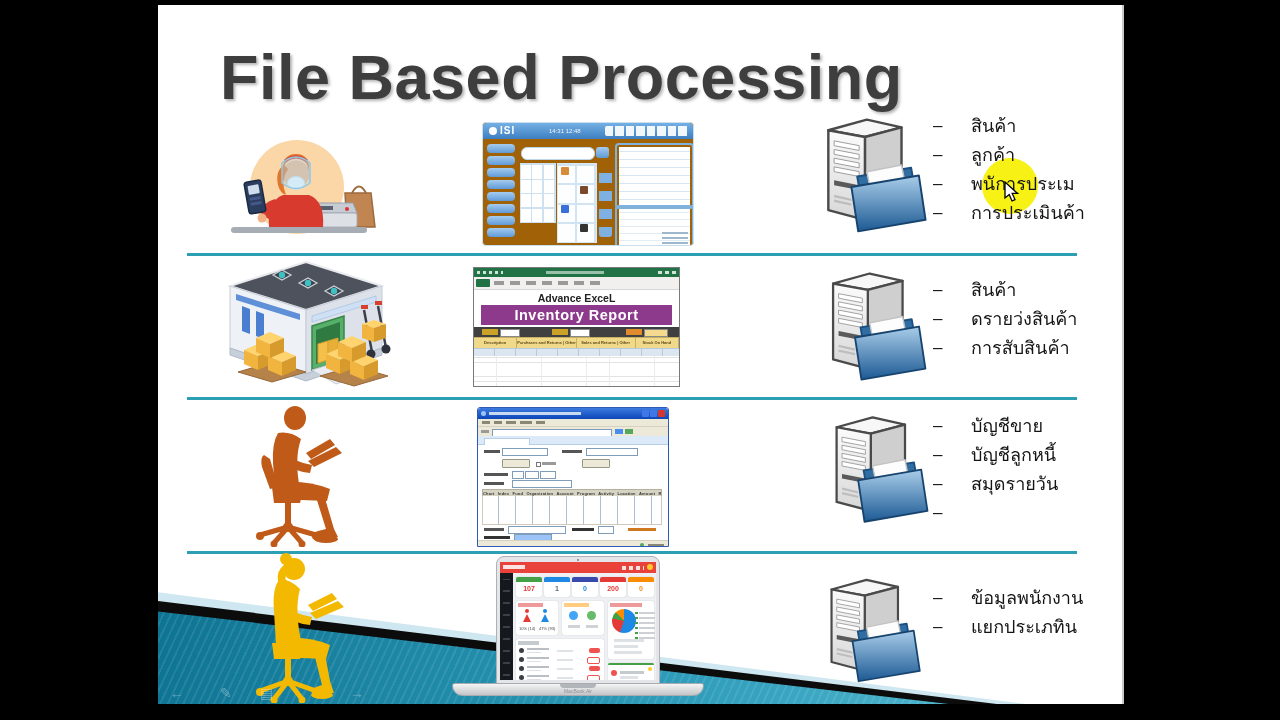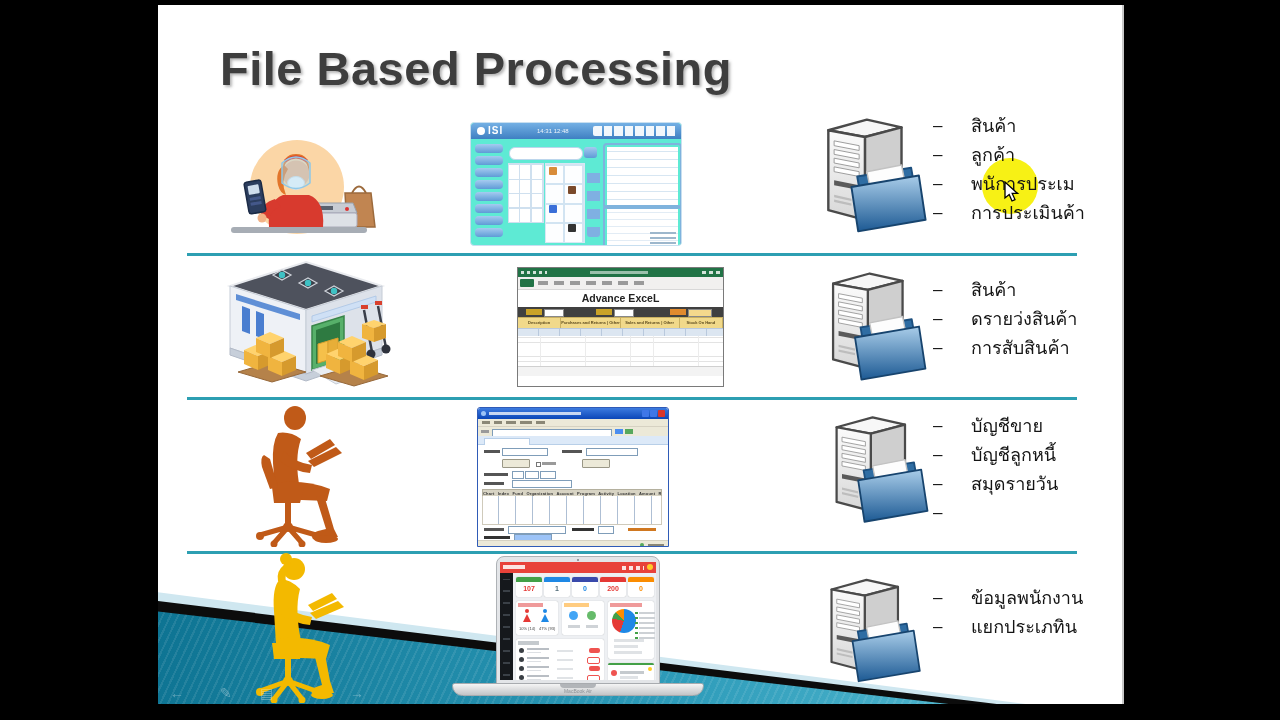--- a/index.html
+++ b/index.html
@@ -2,21 +2,21 @@
 <html><head>
 <meta charset="utf-8">
 <style>
   html,body{margin:0;padding:0;background:#000;}
   body{font-family:"Liberation Sans", sans-serif;}
   .stage{position:relative;width:1280px;height:720px;background:#000;overflow:hidden;}
   .slide{position:absolute;left:158px;top:5px;width:964px;height:699px;background:#fff;border-right:2px solid #c9c9c9;overflow:hidden;}
   .abs{position:absolute;}
 
   
-  .title{position:absolute;left:62px;top:36px;font-size:47px;font-weight:bold;color:#3e3e3e;
+  .title{position:absolute;left:62px;top:36px;font-size:63px;font-weight:bold;color:#3e3e3e;
          letter-spacing:.5px;text-shadow:2px 2px 3px rgba(90,90,90,.45);white-space:nowrap;}
 
   
   .hr{position:absolute;left:29px;width:890px;height:3px;background:#2d9fb2;}
 
   
   .blist{position:absolute;left:775px;width:205px;z-index:2;}
   .bl{display:flex;height:29px;align-items:center;}
   .bl .dash{width:38px;font-size:17px;color:#111;}
   .bl .bt{font-size:18px;color:#141414;white-space:nowrap;}
@@ -30,21 +30,21 @@
   .deco-light{background:#cfe7f0;clip-path:polygon(0 24%,90% 100%,0 100%);}
   .deco-black{background:#0c0c0c;clip-path:polygon(0 30%,87% 100%,0 100%);}
   .deco-teal{background-image:
       repeating-linear-gradient(115deg, rgba(255,255,255,.09) 0 2px, rgba(0,0,0,0) 2px 7px),
       linear-gradient(100deg,#0d7392 0%,#2e9cba 55%,#5ec1d6 100%);
       clip-path:polygon(0 37%,82% 100%,0 100%);}
 
   .ptool{position:absolute;top:680px;z-index:7;opacity:.38;color:#eaf2f5;font-size:14px;}
 
   
-  .pos{position:absolute;left:312px;top:117px;width:210px;height:122px;background:#5eead4;border:1px solid #c8dff0;border-radius:4px;overflow:hidden;}
+  .pos{position:absolute;left:324px;top:117px;width:210px;height:122px;background:#a16207;border:1px solid #c8dff0;border-radius:4px;overflow:hidden;}
   .pos-head{position:absolute;left:0;top:0;right:0;height:16px;background:linear-gradient(#74b0e4,#3e7fc2);border-radius:4px 4px 0 0;}
   .pos-dot{position:absolute;left:6px;top:4px;width:8px;height:8px;border-radius:50%;background:#fff;}
   .pos-brand{position:absolute;left:17px;top:2px;color:#fff;font-weight:bold;font-size:10px;letter-spacing:1px;}
   .pos-clock{position:absolute;left:66px;top:5px;color:rgba(255,255,255,.9);font-size:6px;}
   .pos-tools{position:absolute;right:4px;top:3px;width:84px;height:10px;border-radius:2px;
      background:repeating-linear-gradient(90deg,rgba(255,255,255,.92) 0 8.5px,rgba(0,0,0,0) 8.5px 10.5px);}
   .pbtn{width:28px;height:9px;border-radius:4px;background:linear-gradient(#a5cbf0,#5f9bd6);margin:0 0 3px 0;}
   .pos-side{position:absolute;left:4px;top:21px;}
   .pos-search{position:absolute;left:38px;top:24px;width:72px;height:11px;background:#fff;border:1px solid #bcd6ec;border-radius:6px;}
   .pos-searchbtn{position:absolute;left:113px;top:24px;width:13px;height:11px;border-radius:3px;background:linear-gradient(#a5cbf0,#5f9bd6);}
@@ -58,21 +58,21 @@
   .pos-mini{position:absolute;left:116px;top:44px;width:13px;height:70px;
      background:repeating-linear-gradient(0deg,#7fb0e2 0 10px,rgba(0,0,0,0) 10px 18px);border-radius:3px;}
   .pos-receipt{position:absolute;left:132px;top:20px;width:71px;height:58px;background:#fff;border:2px solid #7fb3dd;border-radius:4px;
      background-image:repeating-linear-gradient(0deg,rgba(0,0,0,0) 0 7px,#d7e6f2 7px 8px);background-clip:content-box;padding:2px;}
   .pos-trans{position:absolute;left:132px;top:82px;width:71px;height:36px;background:#fff;border:2px solid #7fb3dd;border-radius:4px;
      background-image:repeating-linear-gradient(0deg,rgba(0,0,0,0) 0 6px,#e2ecf5 6px 7px);background-clip:content-box;padding:2px;}
   .pos-tot{position:absolute;right:4px;bottom:3px;width:26px;height:14px;
      background:repeating-linear-gradient(0deg,#9db7cc 0 2px,rgba(0,0,0,0) 2px 5px);}
 
   
-  .xl{position:absolute;left:315px;top:262px;width:205px;height:118px;background:#fff;border:1px solid #7a7a7a;overflow:hidden;margin-left:44px;}
+  .xl{position:absolute;left:315px;top:262px;width:205px;height:118px;background:#fff;border:1px solid #7a7a7a;overflow:hidden;}
   .xl-title{height:9px;background:#217346;position:relative;}
   .xl-title .tdots{position:absolute;left:3px;top:3px;width:26px;height:3px;
      background:repeating-linear-gradient(90deg,rgba(255,255,255,.8) 0 3px,rgba(0,0,0,0) 3px 6px);}
   .xl-title .tbar{position:absolute;left:72px;top:3px;width:58px;height:3px;background:rgba(255,255,255,.55);}
   .xl-title .tctl{position:absolute;right:3px;top:3px;width:18px;height:3px;
      background:repeating-linear-gradient(90deg,rgba(255,255,255,.8) 0 4px,rgba(0,0,0,0) 4px 7px);}
   .xl-ribbon{height:12px;background:#f1f0ef;border-bottom:1px solid #d8d8d8;position:relative;}
   .xl-file{position:absolute;left:2px;top:2px;width:14px;height:8px;background:#217346;border-radius:1px;}
   .xl-tabs-bars{position:absolute;left:20px;top:4px;width:110px;height:4px;
      background:repeating-linear-gradient(90deg,#9a9a9a 0 10px,rgba(0,0,0,0) 10px 16px);}
@@ -360,20 +360,21 @@
       <div class="xl-title">
         <div class="tdots"></div>
         <div class="tbar"></div>
         <div class="tctl"></div>
       </div>
       <div class="xl-ribbon">
         <div class="xl-file"></div>
         <div class="xl-tabs-bars"></div>
       </div>
       <div class="xl-heading">Advance ExceL</div>
+      <div class="xl-banner">Inventory Report</div>
       <div class="xl-dark">
         <span style="left:8px;width:16px;background:#c9a227"></span>
         <span style="left:26px;width:18px;background:#fff;border:1px solid #888"></span>
         <span style="left:78px;width:16px;background:#c9a227"></span>
         <span style="left:96px;width:18px;background:#fff;border:1px solid #888"></span>
         <span style="left:152px;width:16px;background:#e08a2e"></span>
         <span style="left:170px;width:22px;background:#f5d98c;border:1px solid #888"></span>
       </div>
       <div class="xl-headrow">
         <div style="width:21%">Description</div>

